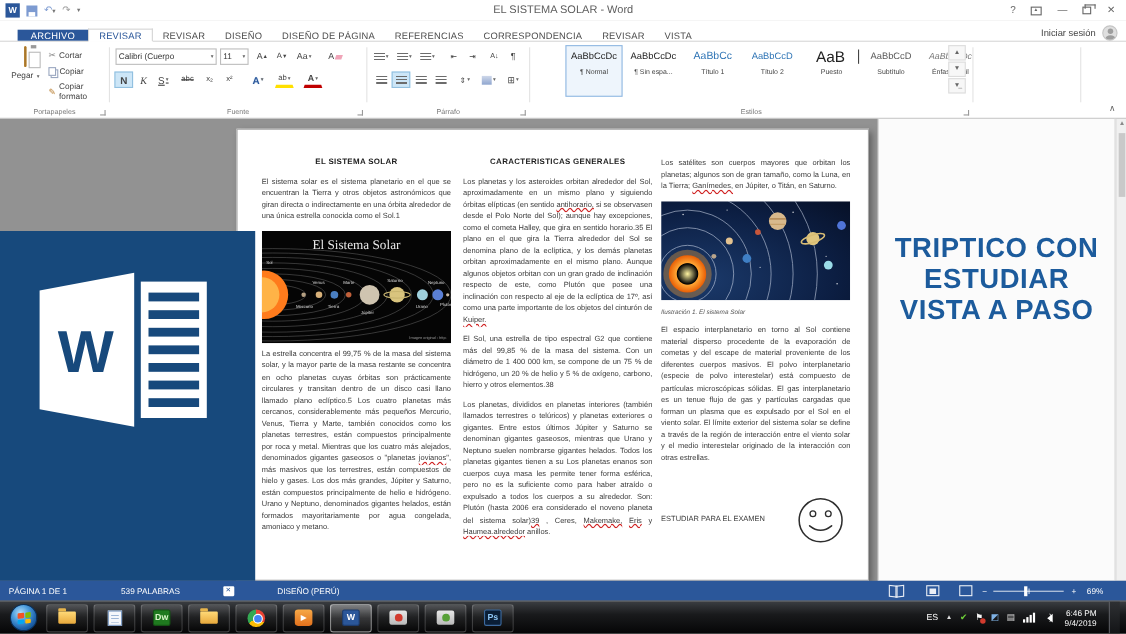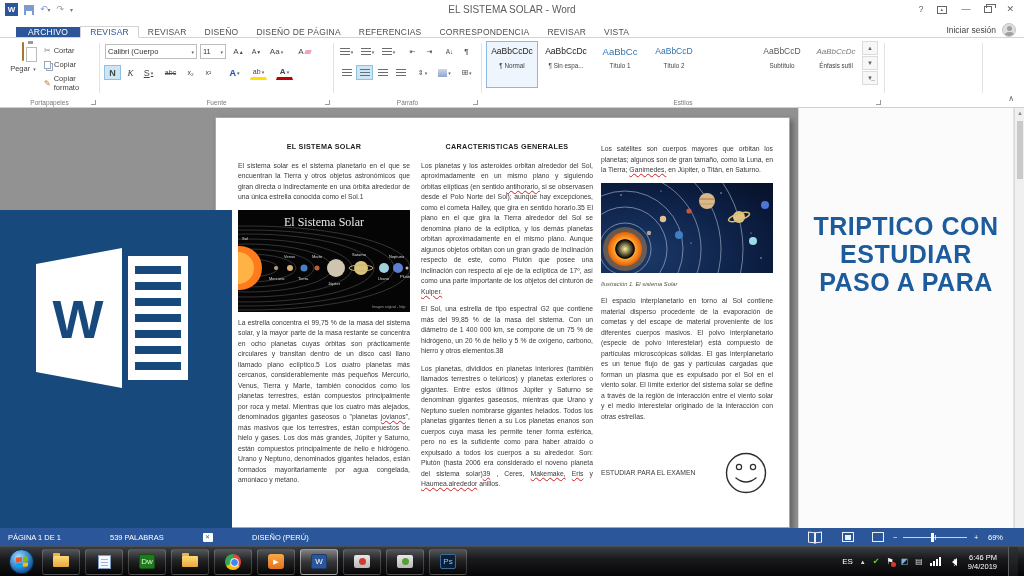--- a/index.html
+++ b/index.html
@@ -45,21 +45,21 @@
   .ric.sel { background:#cde6f7; border-color:#92c0e0; }
   .da { font-size:5px; color:#666; margin-left:1px; }
   .ln { width:10px; height:8px; background:repeating-linear-gradient(to bottom,#6c6c6c 0 1px,transparent 1px 3px); }
   .combo { position:absolute; height:15px; border:1px solid #bdbdbd; background:#fff; display:flex; align-items:center; font-size:7.5px; color:#333; padding:0 2px; overflow:hidden; white-space:nowrap; }
   .combo .da { margin-left:auto; }
   .pasteic { width:17px; height:21px; background:#d79b3f; border:1px solid #a8772b; border-radius:2px; position:relative; margin:0 auto; }
   .pasteic::before { content:''; position:absolute; left:3px; top:4px; width:9px; height:13px; background:#fff; border:1px solid #bbb; }
   .pasteic::after { content:''; position:absolute; left:5px; top:-2px; width:5px; height:3px; background:#9a9a9a; }
   .copyic { width:7px; height:8px; border:1px solid #9aa7c0; background:#fff; box-shadow:2px 2px 0 -1px #fff, 2px 2px 0 0 #9aa7c0; }
   .binoc { width:4px; height:6px; background:#4f6db3; box-shadow:6px 0 0 #4f6db3; border-radius:1px; margin-right:5px; }
-  .style-item { position:absolute; top:3px; width:52px; height:47px; text-align:center; border:1px solid transparent; padding-top:3px; cursor:default; }
+  .style-item { position:absolute; top:3px; width:52px; height:47px; text-align:center; border:1px solid transparent; padding-top:3px; cursor:default;margin-left:28px; }
   .style-item.sel { border-color:#8fb7e2; background:#eef5fc; }
   .ssample { display:block; font-size:8.5px; color:#222; line-height:13px; white-space:nowrap; }
   .slabel { display:block; font-size:6.3px; color:#444; margin-top:4px; white-space:nowrap; }
   .sarrows { position:absolute; display:flex; flex-direction:column; gap:1px; }
   .sarrow { width:16px; height:14px; border:1px solid #dcdcdc; background:#f7f7f7; font-size:6px; color:#666; display:flex; align-items:center; justify-content:center; }
   .collapse { position:absolute; right:10px; bottom:4px; font-size:8px; color:#666; }
 
   
   .docarea { position:absolute; left:0; top:108px; width:1024px; height:420px; background:#929292; }
   .page { position:absolute; left:215px; top:9px; width:575px; height:411px; background:#fff; border:1px solid #a8a8a8; box-shadow:3px 3px 6px rgba(0,0,0,.35); overflow:hidden; }
@@ -102,21 +102,21 @@
   .orb { width:25px; height:25px; margin:0 8px 0 9px; border-radius:50%; background:radial-gradient(circle at 38% 32%, #b5e0fa 0%, #4e9ede 35%, #1b5ea6 68%, #0a3c74 100%); border:1px solid #0a2f57; position:relative; }
   .orbflag { position:absolute; left:6px; top:7px; width:12px; height:10px; display:grid; grid-template-columns:1fr 1fr; grid-template-rows:1fr 1fr; gap:1px; transform:skewY(-6deg); }
   .orbflag span { border-radius:1px; }
   .of1{background:#f35325;} .of2{background:#81bc06;} .of3{background:#05a6f0;} .of4{background:#ffba08;}
   .tbtn { width:38px; height:26px; margin-right:5px; border:1px solid rgba(255,255,255,.18); border-radius:3px; background:linear-gradient(180deg,rgba(255,255,255,.16),rgba(255,255,255,.04) 50%,rgba(0,0,0,.1)); display:flex; align-items:center; justify-content:center; }
   .tbtn.active { background:linear-gradient(180deg,rgba(255,255,255,.38),rgba(255,255,255,.14) 50%,rgba(255,255,255,.06)); border-color:rgba(255,255,255,.45); }
   .ticon-folder { width:16px; height:11px; background:linear-gradient(#ffd977,#e8a93c); border-radius:1px; position:relative; }
   .ticon-folder::before { content:''; position:absolute; left:0; top:-3px; width:7px; height:3px; background:#e8b54c; border-radius:1px 1px 0 0; }
   .ticon-note { width:13px; height:14px; background:#f4f7fb; border:1px solid #7e9cc4; position:relative; }
   .ticon-note::before { content:''; position:absolute; left:2px; top:3px; right:2px; height:7px; background:repeating-linear-gradient(to bottom,#9db6d6 0 1px,transparent 1px 3px); }
-  .ticon-sq { width:16px; height:15px; border-radius:2px; color:#fff; font-size:8px; font-weight:normal; display:flex; align-items:center; justify-content:center; }
+  .ticon-sq { width:16px; height:15px; border-radius:2px; color:#fff; font-size:8px; font-weight:bold; display:flex; align-items:center; justify-content:center; }
   .dw { background:#1f7a1f; border:1px solid #145214; color:#d8f5c8; }
   .ps { background:#0a1e36; border:1px solid #3d6a9e; color:#8ec6f5; }
   .wd { background:#2b579a; border:1px solid #1d3c6e; color:#fff; }
   .ticon-chrome { width:16px; height:16px; border-radius:50%; background:conic-gradient(#ea4335 0 33%, #fbbc05 33% 66%, #34a853 66% 100%); position:relative; }
   .ticon-chrome::before { content:''; position:absolute; left:4.5px; top:4.5px; width:7px; height:7px; border-radius:50%; background:#4285f4; border:1px solid #fff; }
   .ticon-media { width:16px; height:15px; border-radius:3px; background:linear-gradient(#f7a948,#e2711d); display:flex; align-items:center; justify-content:center; color:#fff; font-size:7px; }
   .ticon-cam { width:16px; height:13px; background:linear-gradient(#e8e8e8,#b9b9b9); border-radius:2px; position:relative; }
   .ticon-cam::before { content:''; position:absolute; left:5px; top:3px; width:7px; height:7px; border-radius:50%; }
   .ticon-cam.red::before { background:#d23b2e; } .ticon-cam.green::before { background:#57a037; }
   .tray { margin-left:auto; display:flex; align-items:center; gap:7px; padding-right:6px; color:#fff; }
@@ -324,20 +324,24 @@
           <span class="ssample">AaBbCcDc</span>
           <span class="slabel">¶ Sin espa...</span>
         </div>
       <div class="style-item" style="left:112px">
           <span class="ssample" style="color:#2e74b5;font-size:9.5px">AaBbCc</span>
           <span class="slabel">Título 1</span>
         </div>
       <div class="style-item" style="left:166px">
           <span class="ssample" style="color:#2e74b5">AaBbCcD</span>
           <span class="slabel">Título 2</span>
+        </div>
+      <div class="style-item" style="left:220px">
+          <span class="ssample" style="font-size:14px;border-right:1px solid #444;padding-right:1px">AaB</span>
+          <span class="slabel">Puesto</span>
         </div>
       <div class="style-item" style="left:274px">
           <span class="ssample" style="color:#595959">AaBbCcD</span>
           <span class="slabel">Subtítulo</span>
         </div>
       <div class="style-item" style="left:328px">
           <span class="ssample" style="font-style:italic;color:#7a7a7a;font-size:8px">AaBbCcDc</span>
           <span class="slabel">Énfasis sutil</span>
         </div>
       <div class="sarrows" style="left:380px;top:3px">
@@ -489,21 +493,21 @@
           <rect x="109" y="106" width="46" height="8"></rect>
         <rect x="109" y="122" width="46" height="8"></rect>
       </g>
     </svg>
   </div>
 
   <div class="right-panel">
     <div class="rp-text">
       <div>TRIPTICO CON</div>
       <div>ESTUDIAR</div>
-      <div>PASO A PARA</div>
+      <div>VISTA A PASO</div>
     </div>
   </div>
 
   <div class="statusbar">
     <div class="st" style="left:8px">PÁGINA 1 DE 1</div>
     <div class="st" style="left:110px">539 PALABRAS</div>
     <div class="st" style="left:203px">
         <span class="proofic"></span>
       </div>
     <div class="st" style="left:252px">DISEÑO (PERÚ)</div>

